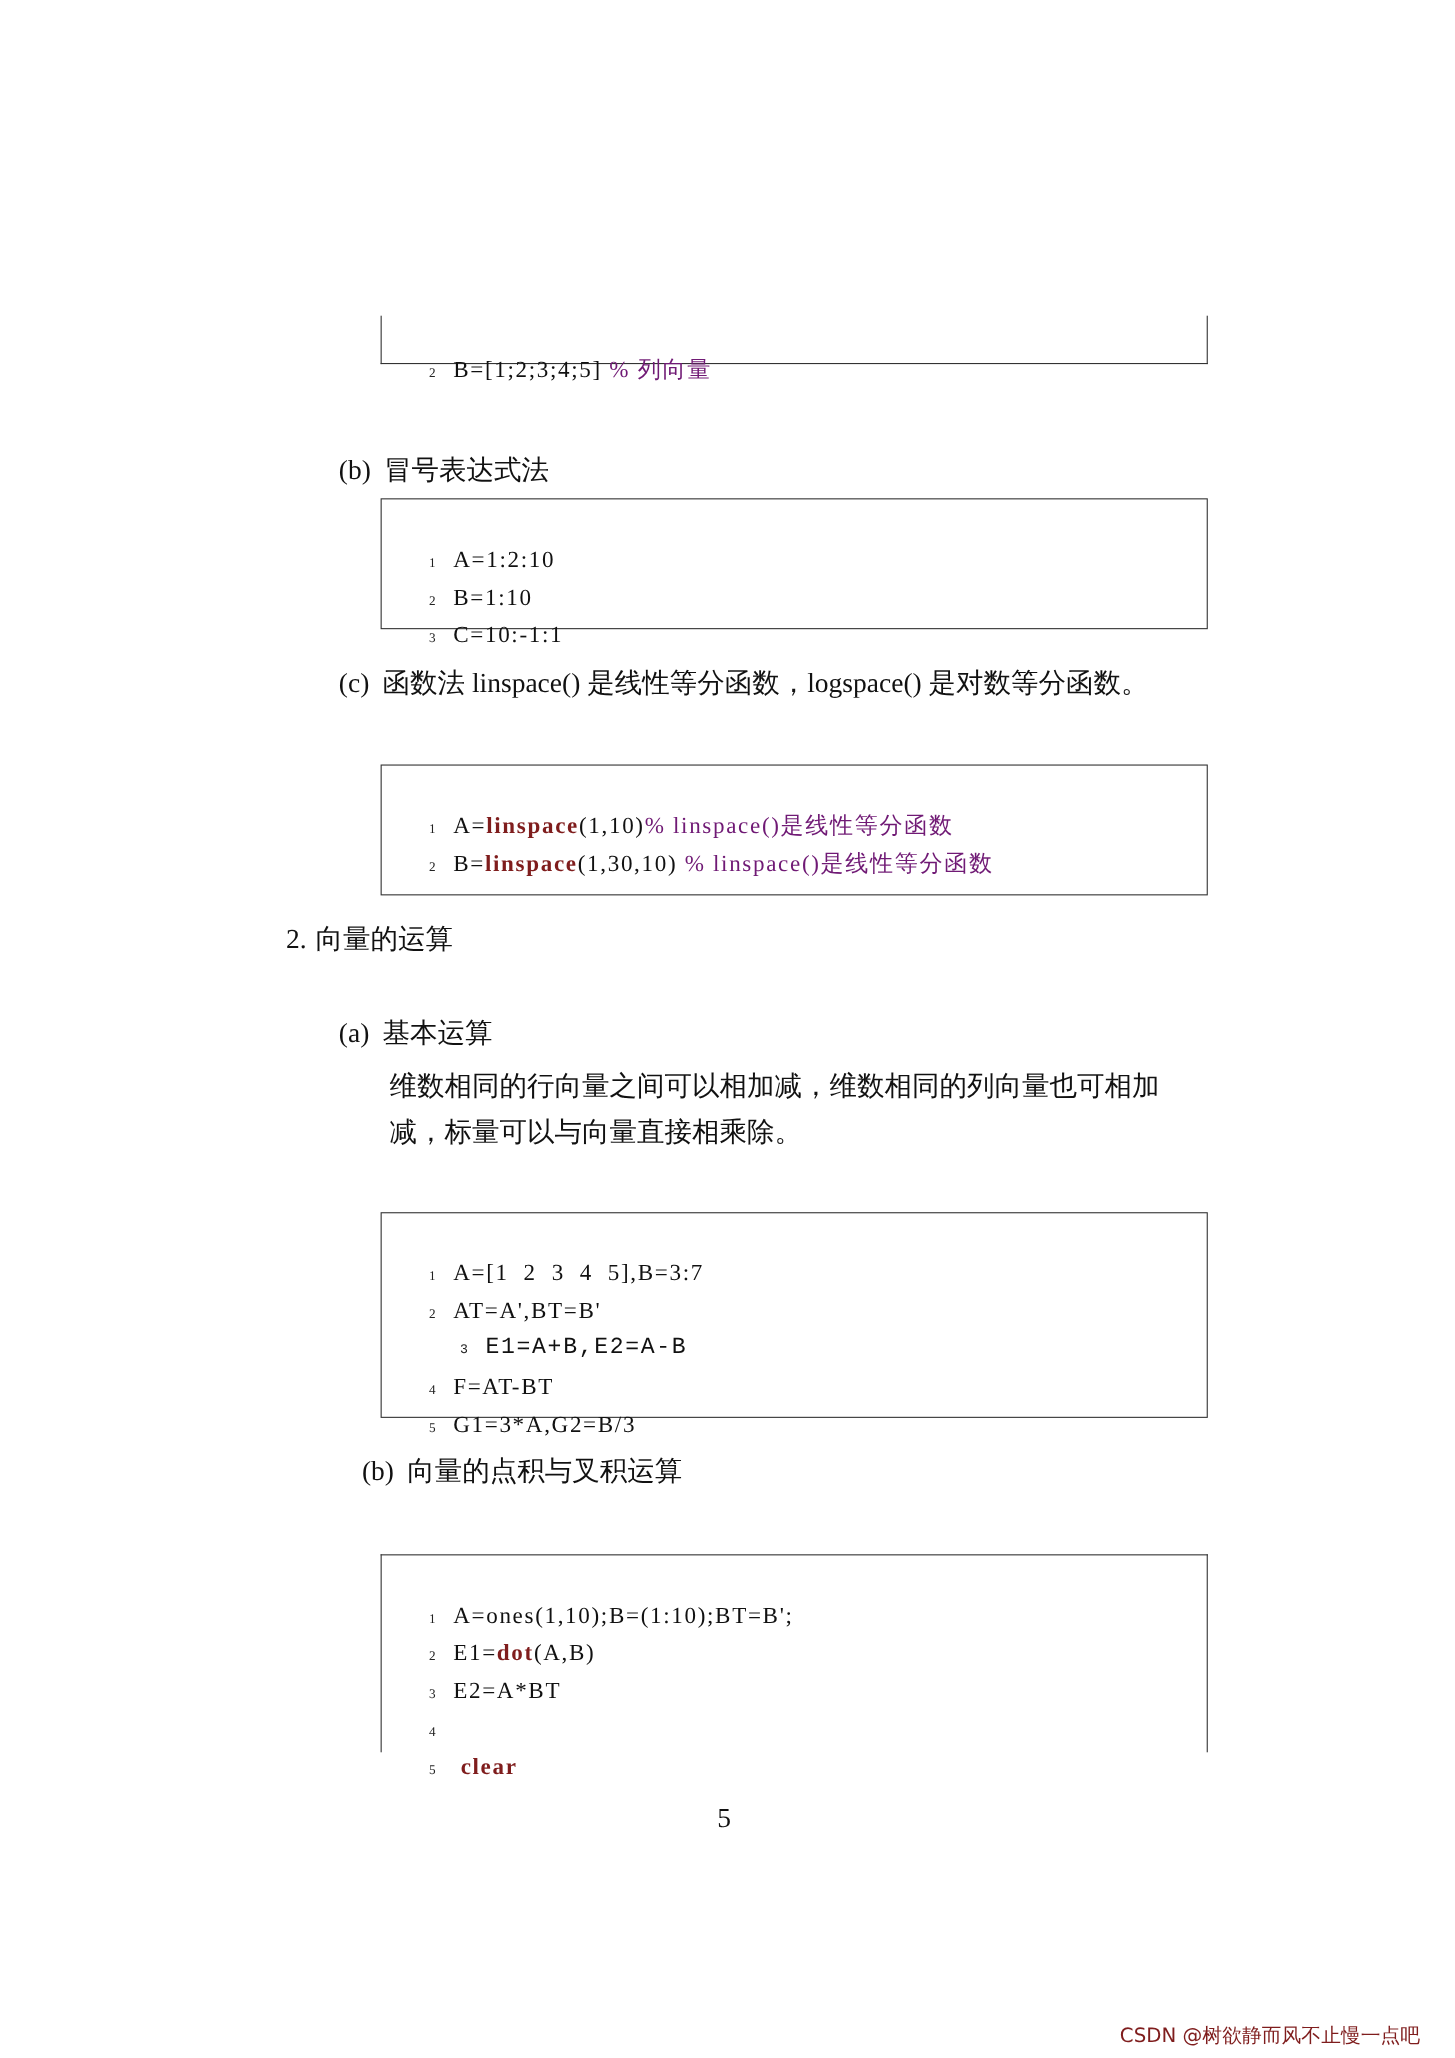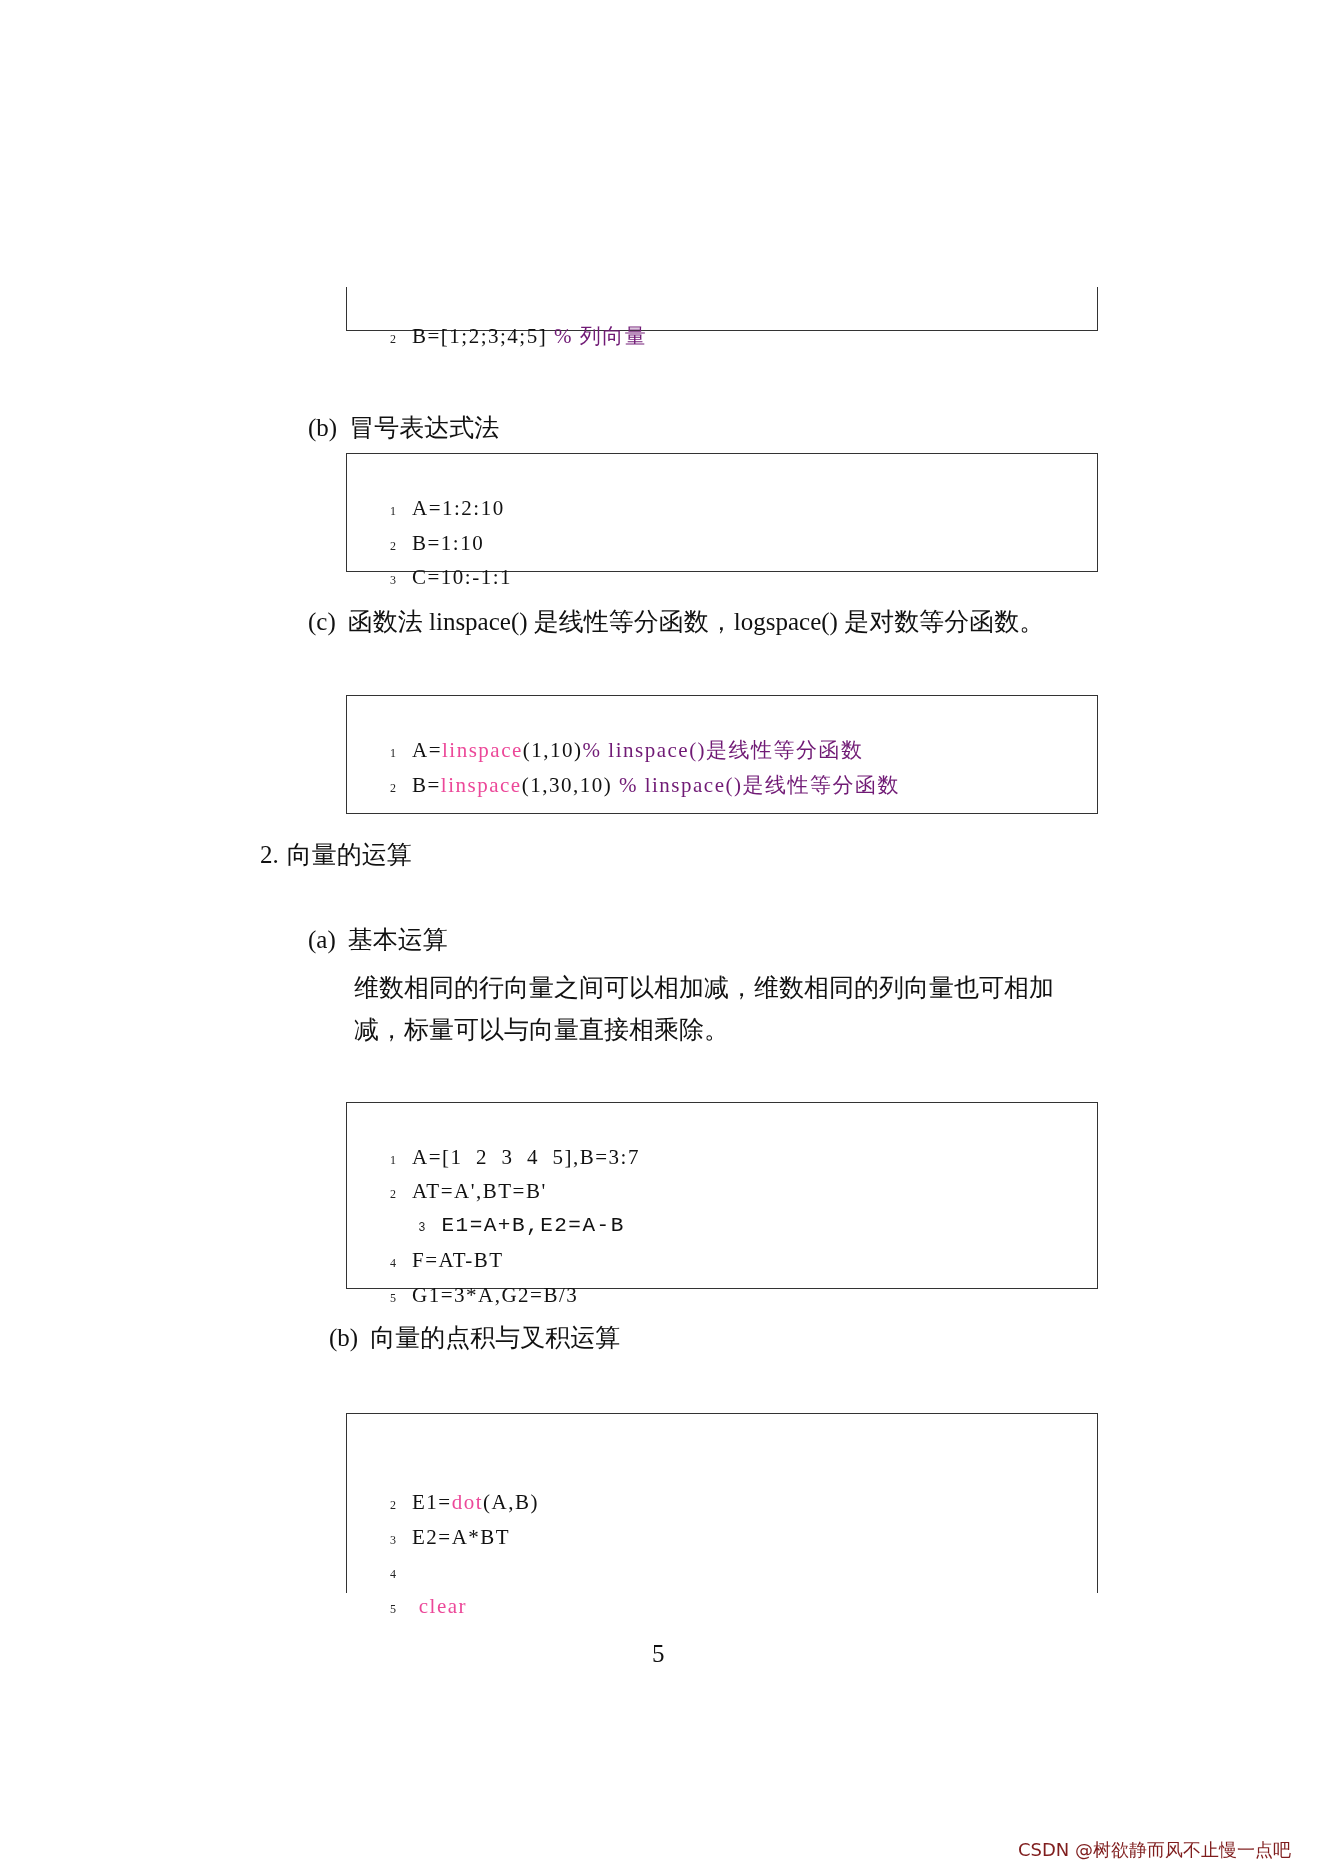--- a/index.html
+++ b/index.html
@@ -16,21 +16,21 @@
     .code-line {
       position: absolute; left: 0; height: 30px; line-height: 30px;
       font-family: "Liberation Serif", "DejaVu Serif", serif;
       font-size: 21px; letter-spacing: 1.5px; white-space: pre; color: #111;
     }
     .ln {
       display: inline-block; width: 22px; text-align: right;
       font-size: 12px; letter-spacing: 0; margin-left: 0; margin-right: 16px;
       vertical-align: baseline; color: #222;
     }
-    .kw { color: #ec4899; }
+    .kw { color: #7f1d1d; font-weight: bold; }
     .cm { color: #701a75; }
     .heading {
       position: absolute; font-size: 25px; line-height: 30px; white-space: nowrap;
       font-family: "Liberation Serif", "DejaVu Serif", serif;
     }
     .label-tag { display: inline-block; margin-right: 12px; }
     .body-text {
       position: absolute; font-size: 25px; line-height: 42px; white-space: nowrap;
     }
     .page-num { position: absolute; font-size: 25px; }
@@ -106,20 +106,23 @@
   <div class="code-line" style="top:147px;">
     <span class="ln">5</span><span>G1=3*A,G2=B/3</span>
   </div>
 </div>
 
 <div class="heading" style="left:308px; top:1323px;margin-left:21px;">
   <span class="label-tag">(b)</span><span>向量的点积与叉积运算</span>
 </div>
 
 <div class="codebox no-bottom" style="top:1413px; height:180px;">
+  <div class="code-line" style="top:9px;">
+    <span class="ln">1</span><span>A=ones(1,10);B=(1:10);BT=B';</span><span class="kw"></span><span></span>
+  </div>
   <div class="code-line" style="top:43px;">
     <span class="ln">2</span><span>E1=</span><span class="kw">dot</span><span>(A,B)</span>
   </div>
   <div class="code-line" style="top:78px;">
     <span class="ln">3</span><span>E2=A*BT</span><span class="kw"></span><span></span>
   </div>
   <div class="code-line" style="top:112px;">
     <span class="ln">4</span><span></span>
   </div>
   <div class="code-line" style="top:147px;">

